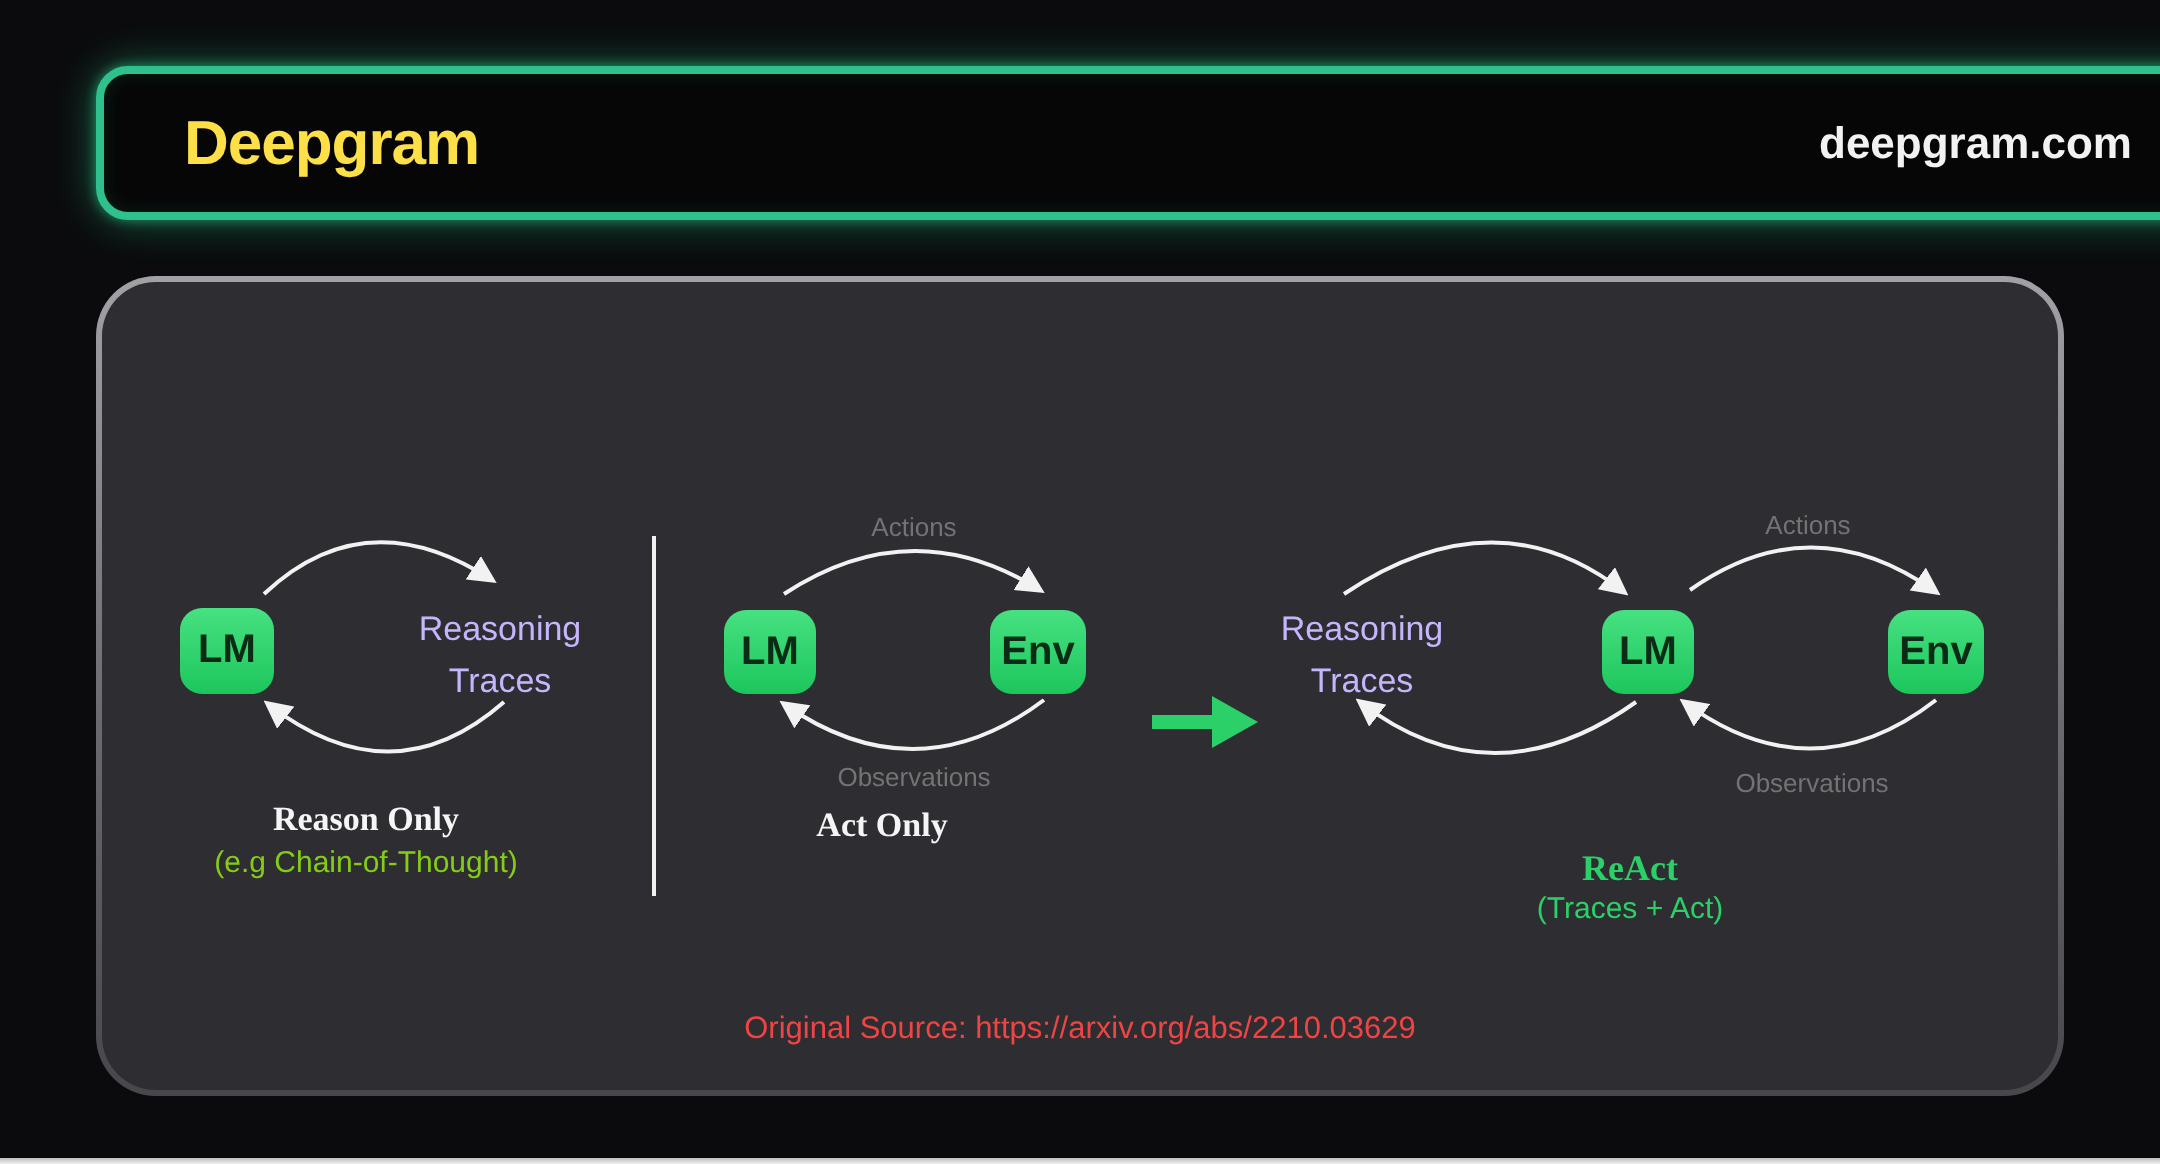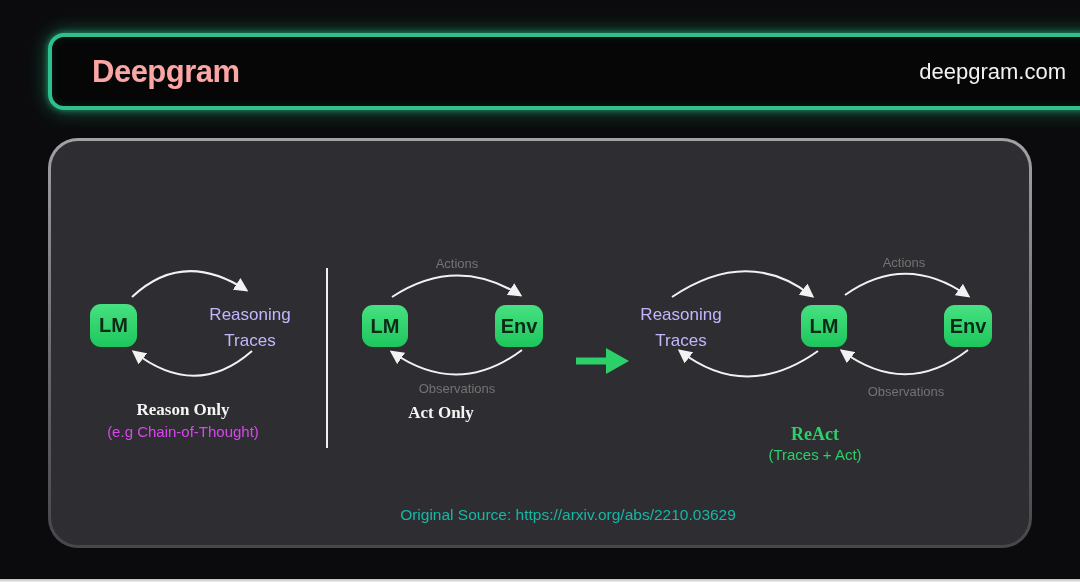--- a/index.html
+++ b/index.html
@@ -9,22 +9,22 @@
     font-family:"Liberation Sans","DejaVu Sans",sans-serif;
   }
   
   .header{
     position:absolute;left:48px;top:33px;width:974px;height:69px;
     background:#060607;border:4px solid #2ec08d;border-radius:16px;
     box-shadow:0 0 20px rgba(46,216,150,.45),0 0 6px rgba(46,216,150,.55),inset 0 0 10px rgba(46,216,150,.12);
     display:flex;align-items:center;justify-content:space-between;
     padding:0 40px;box-sizing:content-box;
   }
-  .brand{color:#fca5a5;font-size:31px;font-weight:800;letter-spacing:-.5px;}
-  .site{color:#f2f2f2;font-size:22px;font-weight:400;}
+  .brand{color:#fde047;font-size:31px;font-weight:800;letter-spacing:-.5px;}
+  .site{color:#f2f2f2;font-size:22px;font-weight:700;}
   
   .panel-border{
     position:absolute;left:48px;top:138px;width:984px;height:410px;
     background:linear-gradient(180deg,#a2a2a6 0%,#6a6a6e 55%,#47474b 100%);
     border-radius:30px;
   }
   .panel{
     position:absolute;left:3px;top:3px;right:3px;bottom:3px;
     background:#2e2e32;border-radius:27px;
   }
@@ -45,26 +45,26 @@
   .arc-label{
     position:absolute;transform:translateX(-50%);
     color:#737373;font-size:13px;white-space:nowrap;
   }
   .caption{
     position:absolute;transform:translateX(-50%);
     color:#f5f5f5;font-size:17px;font-weight:700;white-space:nowrap;font-family:Liberation Serif, serif;
   }
   .subcaption{
     position:absolute;transform:translateX(-50%);
-    color:#d946ef;font-size:15px;white-space:nowrap;
+    color:#84cc16;font-size:15px;white-space:nowrap;
   }
   .caption.green,.subcaption.green{color:#2bd068;}
   .source{
     position:absolute;left:540px;top:506px;transform:translateX(-50%);
-    color:#14b8a6;font-size:15.5px;white-space:nowrap;margin-left:28px;
+    color:#ef4444;font-size:15.5px;white-space:nowrap;
   }
   .overlay{position:absolute;left:0;top:0;}
   .bottom-strip{
     position:absolute;left:0;bottom:0;width:100%;height:3px;
     background:linear-gradient(180deg,#bfbfbf,#efefef);
   }
 </style>
 </head>
 <body>
 

